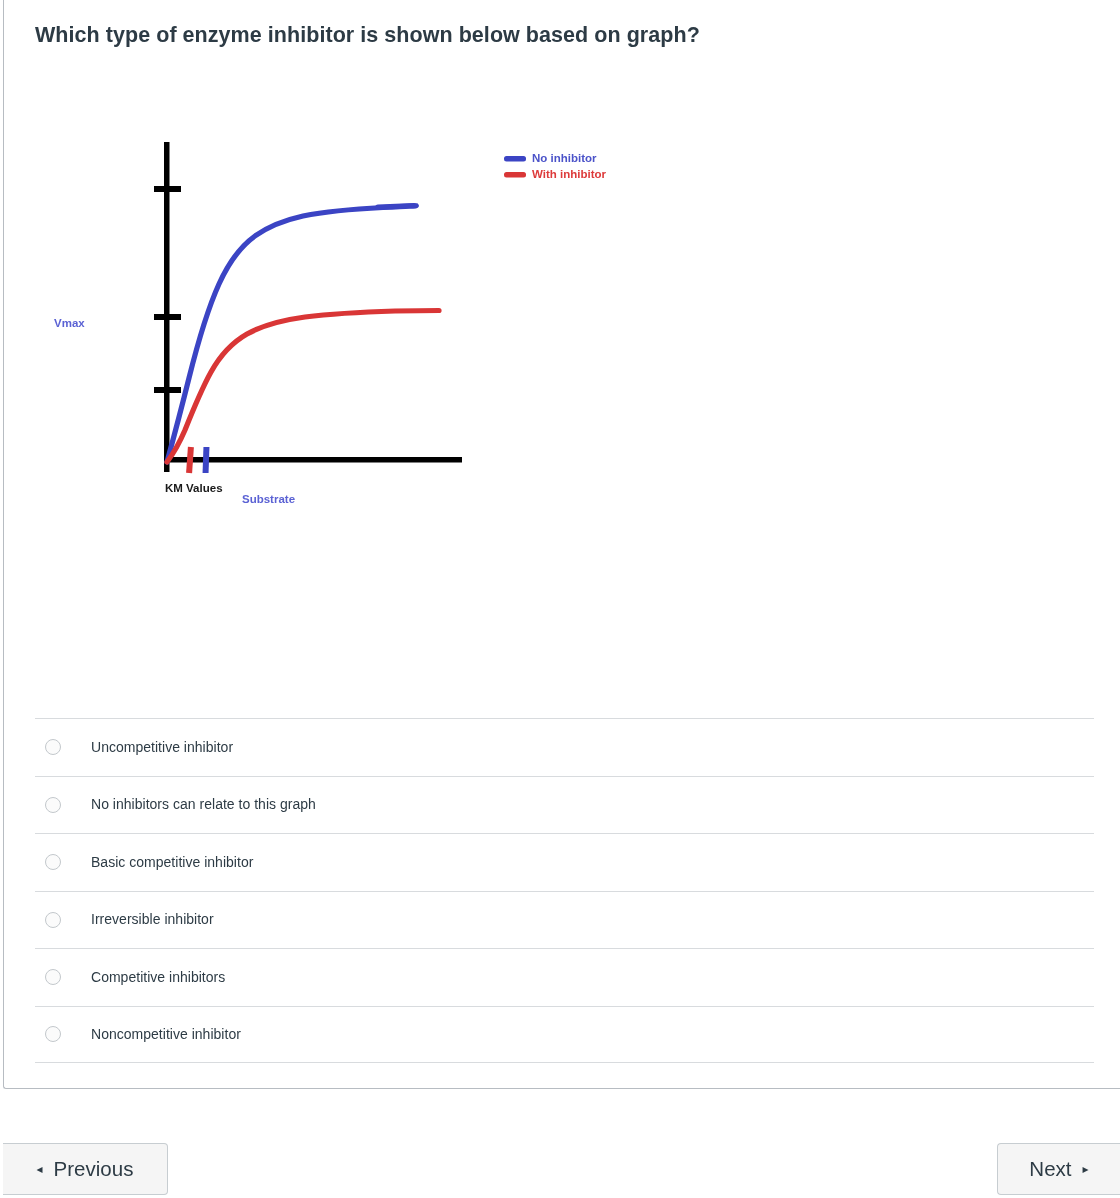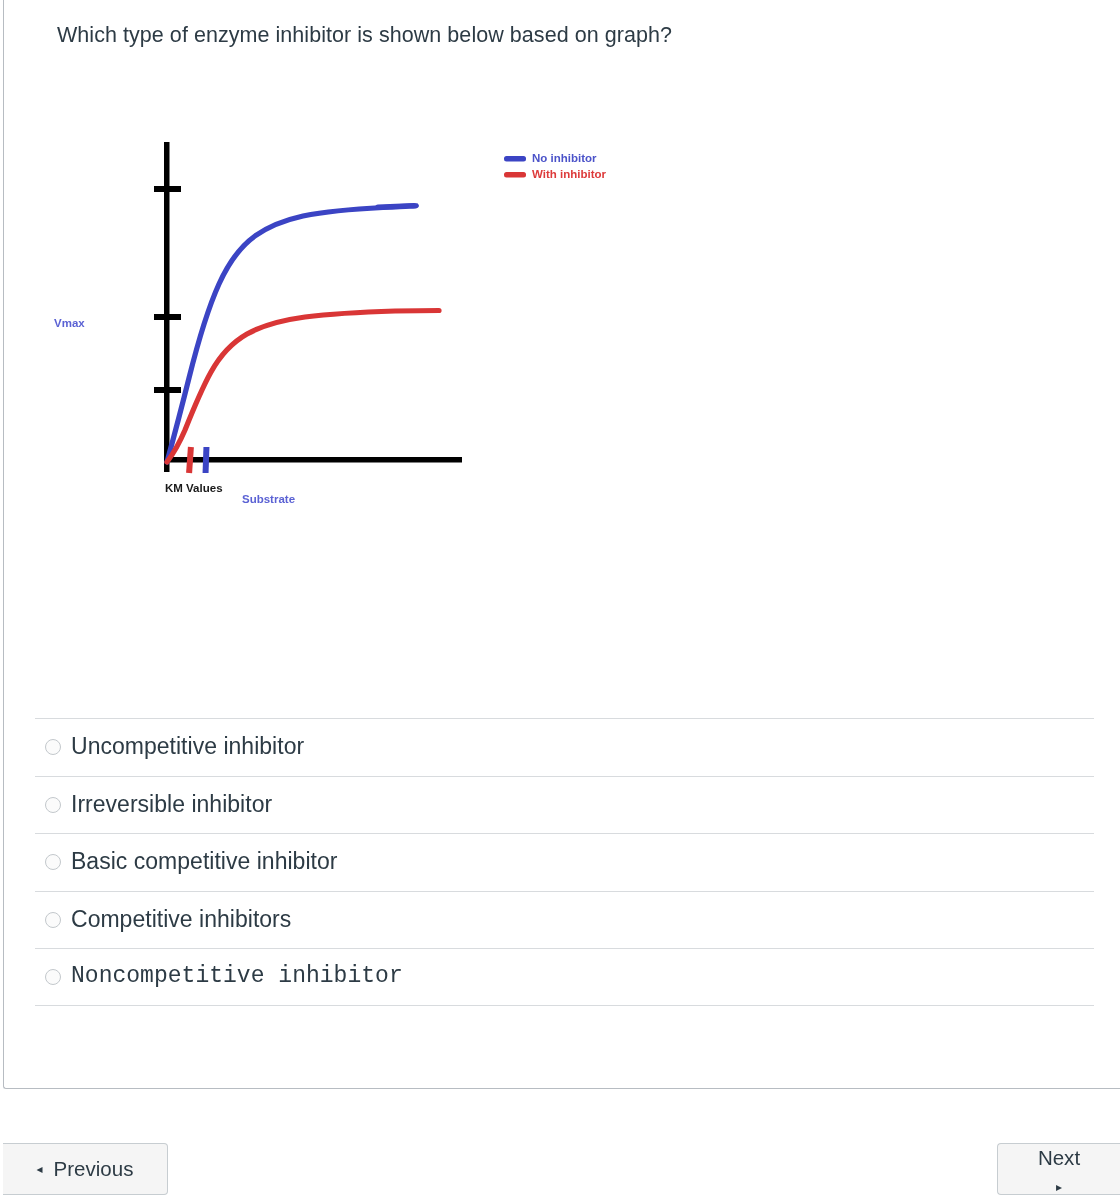--- a/index.html
+++ b/index.html
@@ -33,23 +33,22 @@
     border-radius: 0 0 0 3px;
   }
 
   .question-text {
     position: absolute;
     left: 31px;
     top: 21px;
     font-size: 21.5px;
     line-height: 1.35;
     color: #2d3b45;
-    font-weight: 400;
+    font-weight: 700;
     letter-spacing: 0.05px;
-    margin-left: 22px;
   }
 
   
   .figure {
     position: absolute;
     left: 19px;
     top: 110px;
     width: 660px;
     height: 420px;
   }
@@ -62,35 +61,35 @@
     top: 718px;
     width: 1059px;
   }
   .answer-row {
     position: relative;
     height: 57.5px;
     border-top: 1px solid #d8dbde;
     display: flex;
     align-items: center;
   }
-  .answer-row:last-child { border-bottom: 1px solid #d8dbde; font-family: Liberation Mono, monospace; }
+  .answer-row:last-child { border-bottom: 1px solid #d8dbde; }
 
   .radio {
     width: 16px;
     height: 16px;
     border-radius: 50%;
     border: 1px solid #c3c8cc;
     background: #fbfbfb;
     flex: 0 0 auto;
     margin-left: 10px;
     margin-right: 0px;
   }
   .answer-label {
-    margin-left: 10px;
-    font-size: 23px;
+    margin-left: 30px;
+    font-size: 14px;
     color: #2d3b45;
     line-height: 1.2;
     letter-spacing: 0.02px;
   }
 
   
   .nav-btn {
     position: absolute;
     height: 52px;
     background: #f5f5f5;
@@ -100,21 +99,21 @@
     font-size: 20.5px;
     display: flex;
     align-items: center;
     justify-content: center;
     gap: 11px;
     letter-spacing: 0.02px;
   }
   .nav-prev { left: 3px; top: 1143px; width: 165px; border-left: none;
               border-top-left-radius: 0; border-bottom-left-radius: 0; }
   .nav-next { left: 997px; top: 1143px; width: 123px; border-right: none;
-              border-top-right-radius: 0; border-bottom-right-radius: 0; flex-direction: column; }
+              border-top-right-radius: 0; border-bottom-right-radius: 0; }
   .arrow { font-size: 12px; line-height: 1; position: relative; top: 0px; color: #2d3b45; }
 </style>
 </head>
 <body>
 
 <div class="page">
 
   <div class="question-card">
 
     <div class="question-text">Which type of enzyme inhibitor is shown below based on graph?</div>
@@ -167,29 +166,33 @@
       </svg>
     </div>
 
     <div class="answers">
 
       <div class="answer-row">
         <span class="radio"></span>
         <span class="answer-label">Uncompetitive inhibitor</span>
       </div>
 
+      <div class="answer-row">
+        <span class="radio"></span>
+        <span class="answer-label">No inhibitors can relate to this graph</span>
+      </div>
+
+      <div class="answer-row">
+        <span class="radio"></span>
+        <span class="answer-label">Basic competitive inhibitor</span>
+      </div>
 
       <div class="answer-row">
         <span class="radio"></span>
         <span class="answer-label">Irreversible inhibitor</span>
-      </div>
-
-      <div class="answer-row">
-        <span class="radio"></span>
-        <span class="answer-label">Basic competitive inhibitor</span>
       </div>
 
       <div class="answer-row">
         <span class="radio"></span>
         <span class="answer-label">Competitive inhibitors</span>
       </div>
 
       <div class="answer-row">
         <span class="radio"></span>
         <span class="answer-label">Noncompetitive inhibitor</span>

